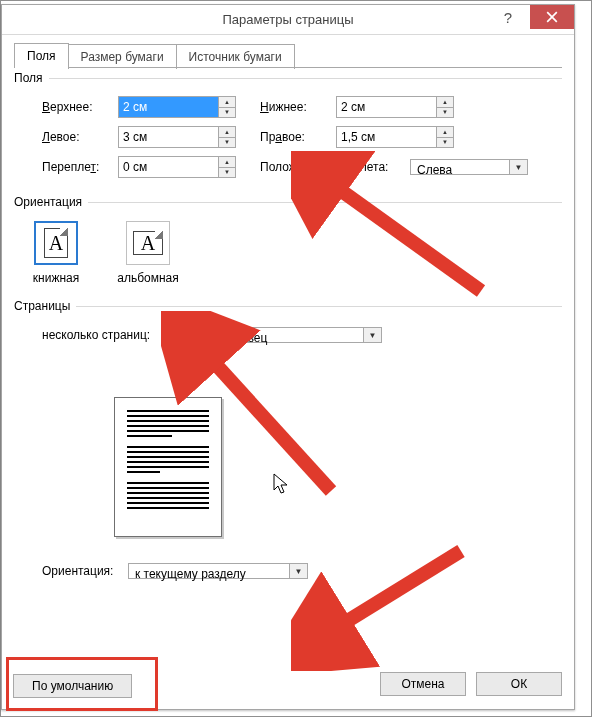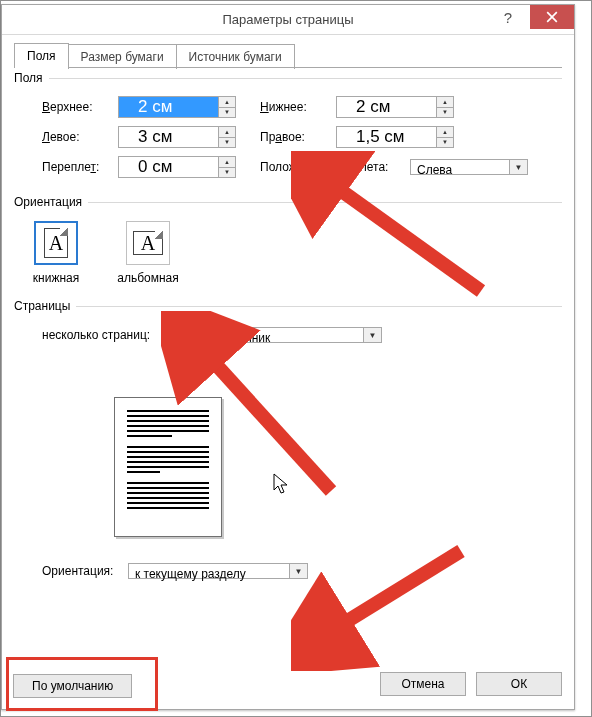--- a/index.html
+++ b/index.html
@@ -111,22 +111,22 @@
 
   
   .spinner {
     display: inline-flex;
     width: 118px; height: 22px;
     border: 1px solid #a8a8a8;
     background: #fff;
   }
   .spinner .val {
     flex: 1;
-    padding: 2px 19px;
-    font-size: 17px;
+    padding: 2px 4px;
+    font-size: 12px;
     line-height: 16px;
   }
   .spinner .val.sel { background: #3399ff; color: #fff; }
   .spinner .arrows {
     width: 17px;
     display: flex; flex-direction: column;
     border-left: 1px solid #a8a8a8;
   }
   .spinner .arrows div {
     flex: 1;
@@ -355,21 +355,21 @@
 
       <div style="height:14px"></div>
       <div class="grp-header">
         <span class="group-title">Страницы</span>
         <span class="line"></span>
       </div>
       <div style="height:10px"></div>
       <div class="row wide">
         <span class="lbl" style="width:170px">несколько страниц:</span>
         <span class="combo" style="width:170px">
-          <span class="val">Источник</span>
+          <span class="val">Образец</span>
           <span class="btn">▼</span>
         </span>
       </div>
 
       <div style="height:34px"></div>
       <div style="height:10px"></div>
       <div style="padding-left:100px">
         <div class="preview">
           <div class="line"></div>
             <div class="line"></div>

